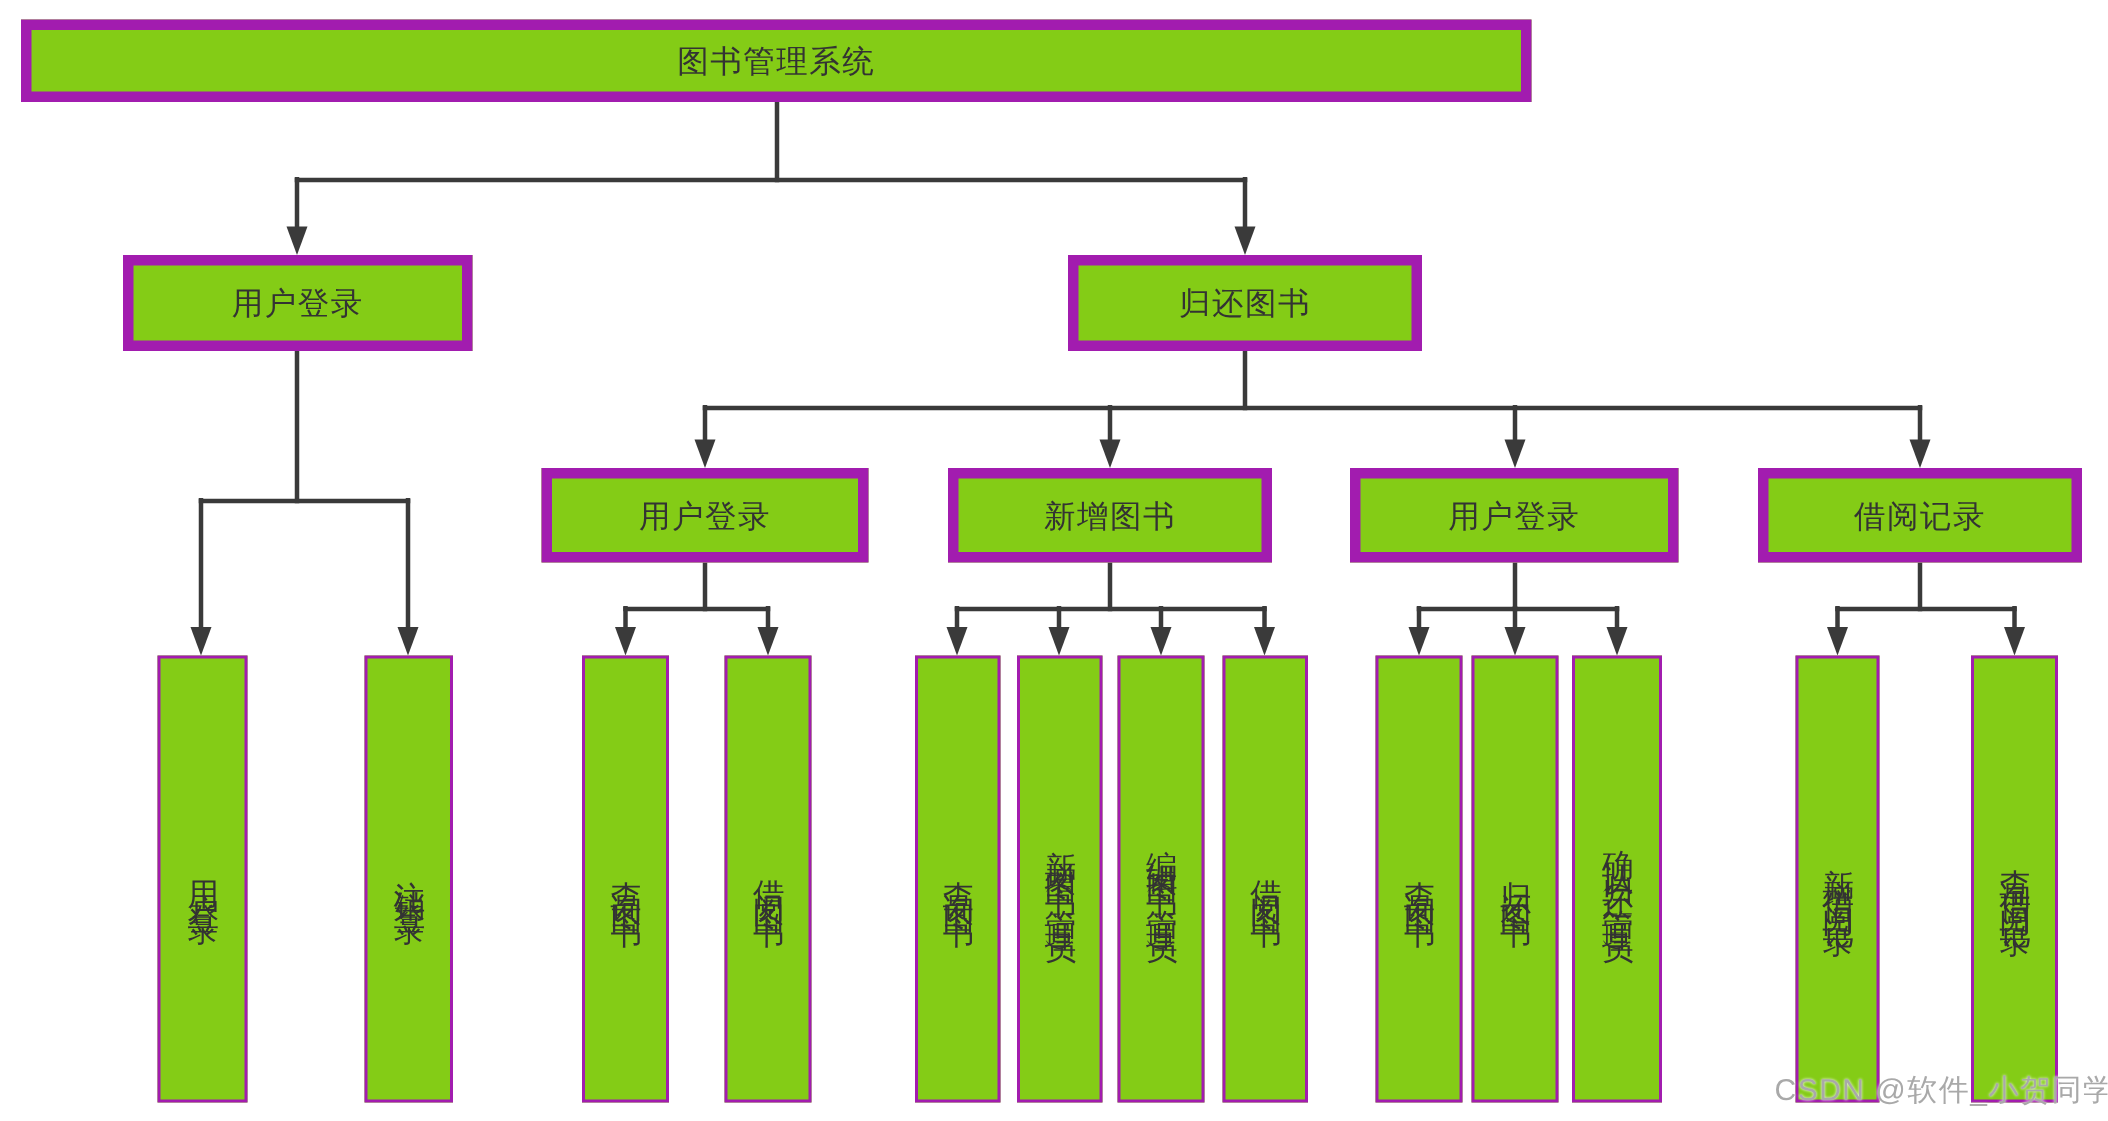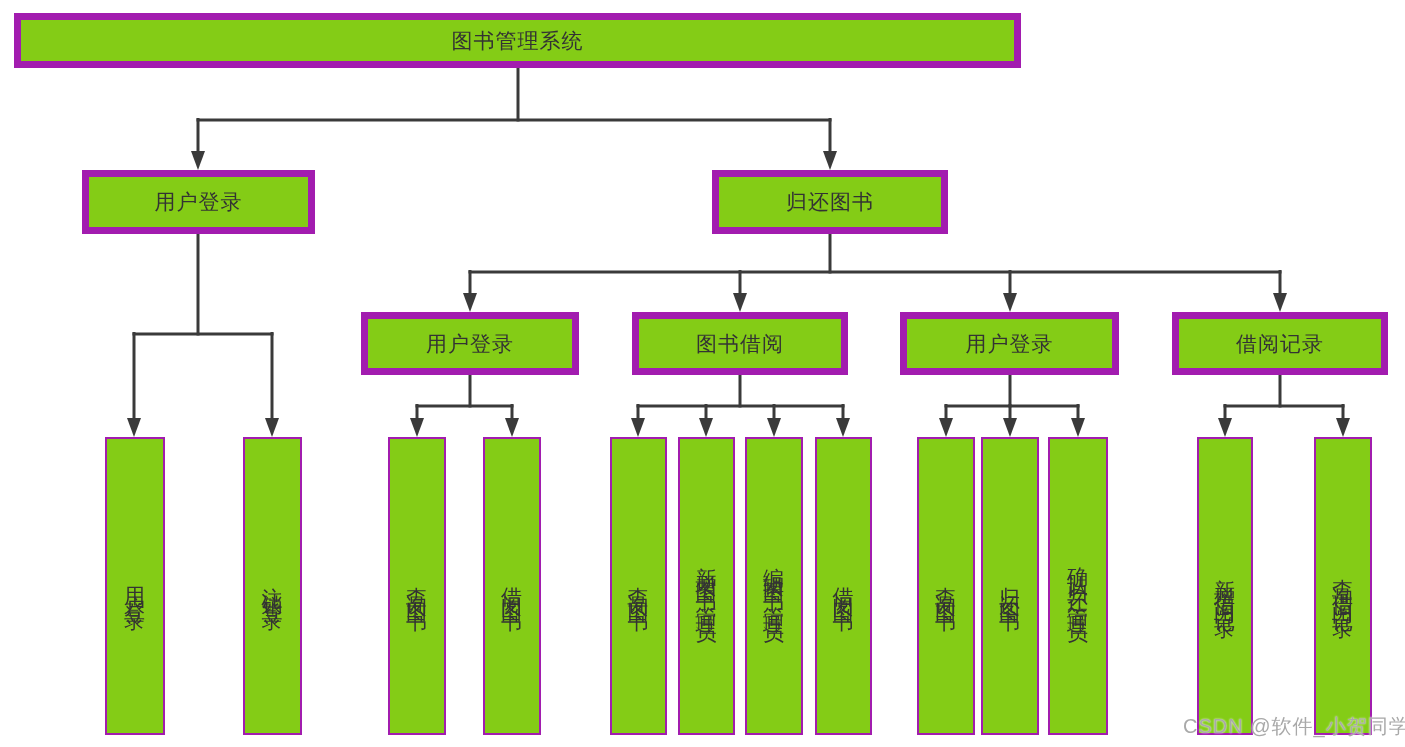--- a/index.html
+++ b/index.html
@@ -131,21 +131,21 @@
   <span>用户登录</span>
 </div>
 <div class="node hnode" style="left:712px; top:170px; width:236px; height:64px">
   <span>归还图书</span>
 </div>
 
 <div class="node hnode" style="left:361px; top:312px; width:218px; height:63px">
   <span>用户登录</span>
 </div>
 <div class="node hnode" style="left:632px; top:312px; width:216px; height:63px">
-  <span>图书借阅</span>
+  <span>新增图书</span>
 </div>
 <div class="node hnode" style="left:900px; top:312px; width:219px; height:63px">
   <span>用户登录</span>
 </div>
 <div class="node hnode" style="left:1172px; top:312px; width:216px; height:63px">
   <span>借阅记录</span>
 </div>
 
 <div class="node vnode" style="left:105px; top:437px; width:60px; height:298px">
   <span>用户登录</span>

